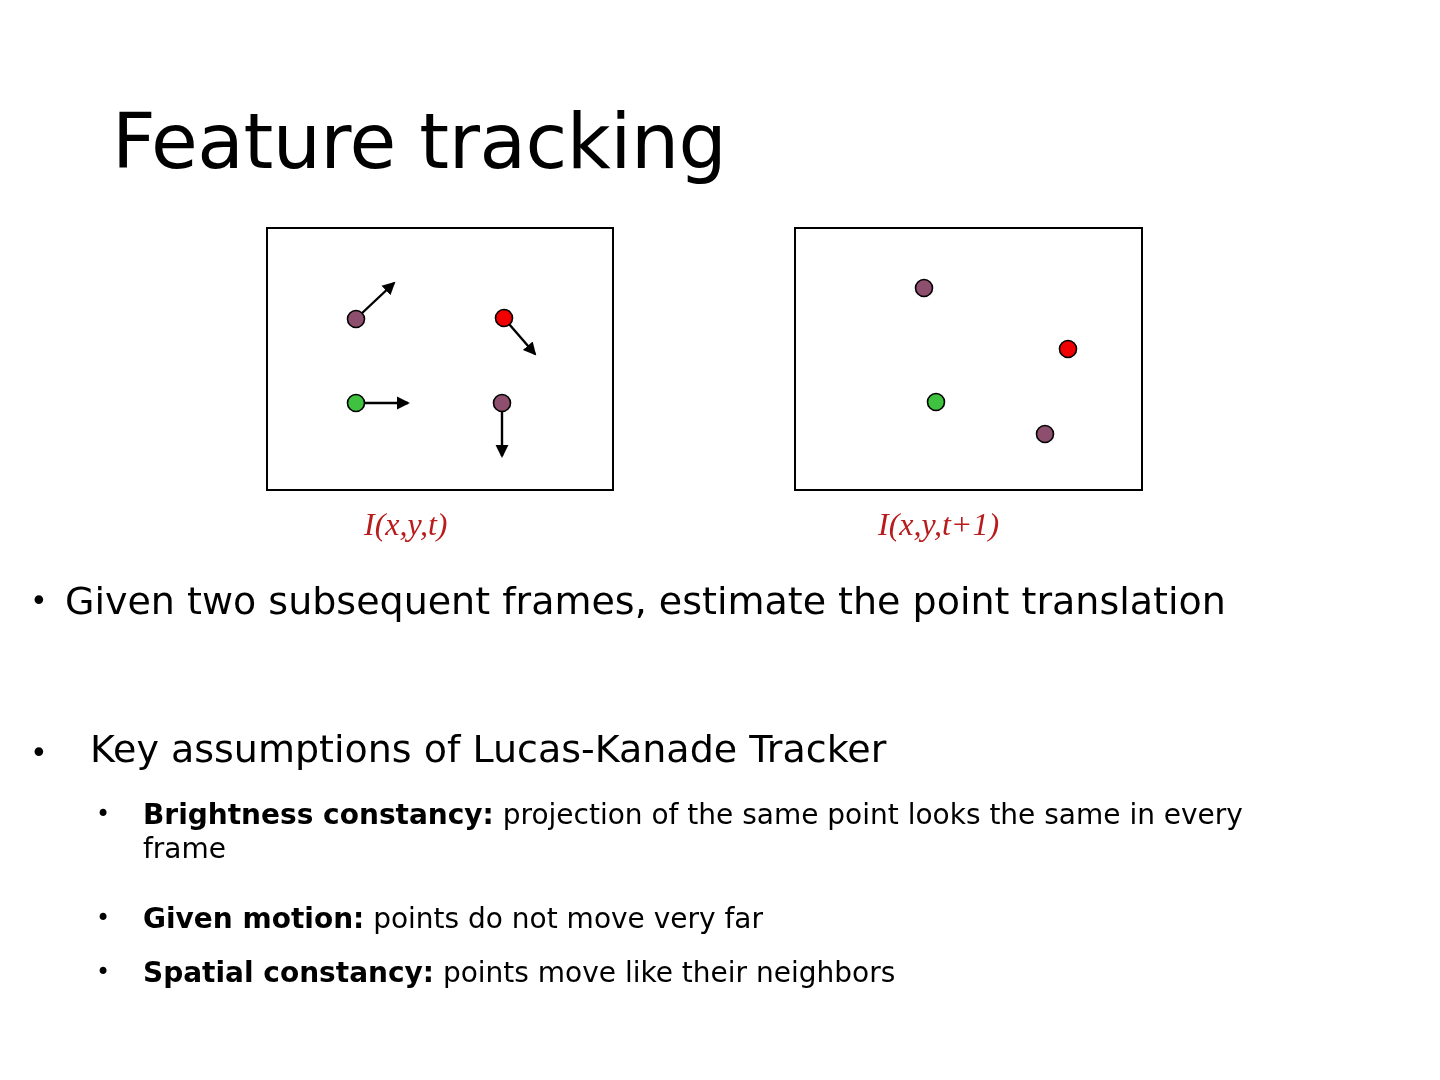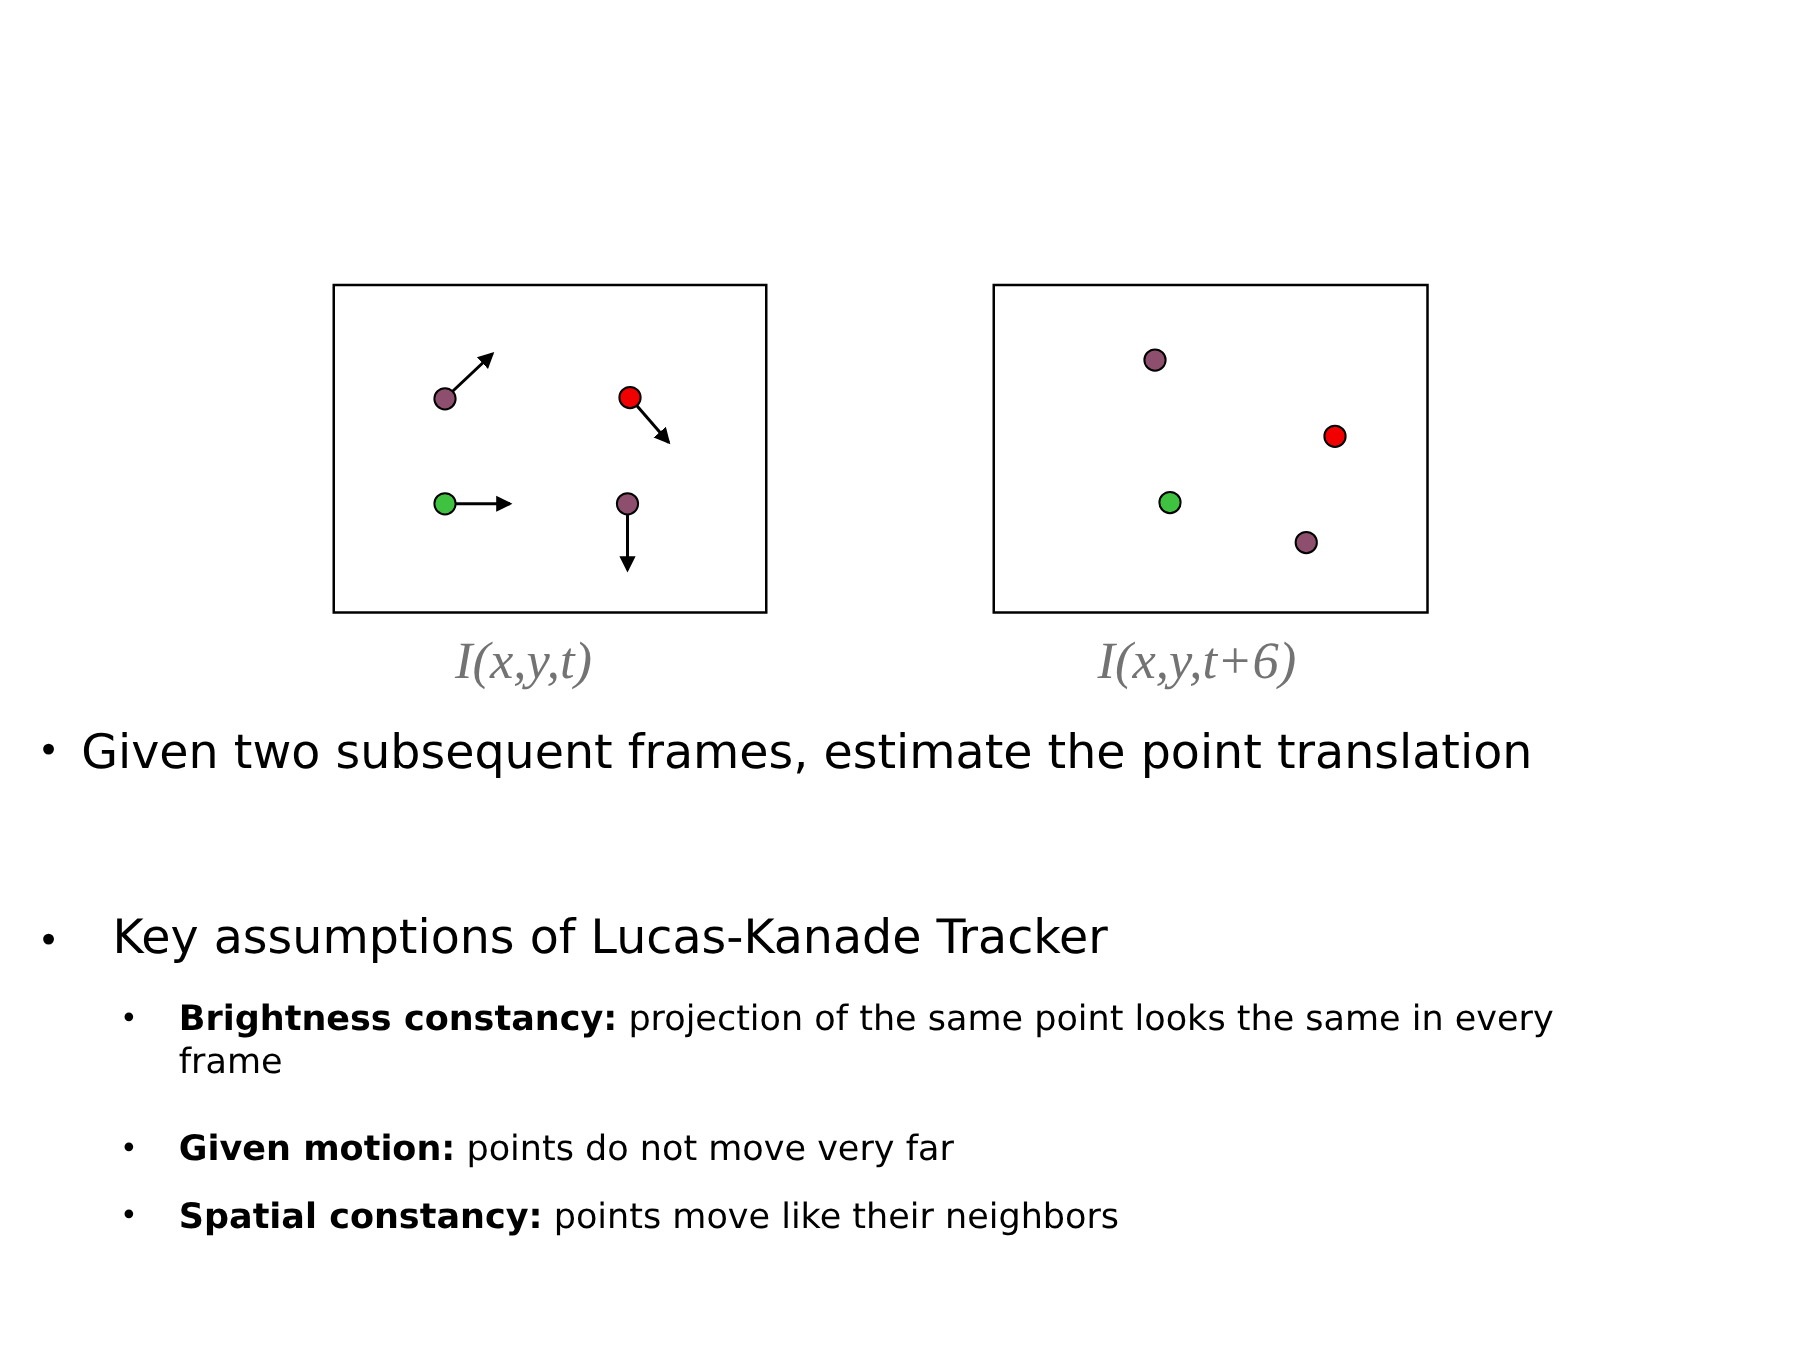--- a/index.html
+++ b/index.html
@@ -54,23 +54,23 @@
     width: 100%;
     height: 100%;
     display: block;
   }
 
   
   .frame-caption {
     position: absolute;
     font-family: "Liberation Serif", "DejaVu Serif", serif;
     font-style: italic;
-    font-size: 42px;
+    font-size: 32px;
     line-height: 1;
-    color: #737373;
+    color: #b91c1c;
     white-space: nowrap;
   }
   #caption-left  { left: 364px; top: 508px; }
   #caption-right { left: 878px; top: 508px; }
 
   
   .bullet-l1 {
     position: absolute;
     font-family: "DejaVu Sans", sans-serif;
     font-size: 38px;
@@ -118,20 +118,21 @@
 
   #sub-1 { left: 96px; top: 798px; }
   #sub-2 { left: 96px; top: 902px; }
   #sub-3 { left: 96px; top: 956px; }
 </style>
 </head>
 <body>
 
 <div id="slide">
 
+  <div class="slide-title">Feature tracking</div>
 
   <div class="frame" id="frame-left">
     <svg class="frame-svg" viewBox="0 0 344 260" preserveAspectRatio="none">
       <defs>
         <marker id="arrowhead" markerWidth="6" markerHeight="6" refX="4.6" refY="3" orient="auto" markerUnits="strokeWidth">
           <path d="M0,0.3 L5.4,3 L0,5.7 z" fill="#000000"></path>
         </marker>
       </defs>
 
       <g>
@@ -160,21 +161,21 @@
     <svg class="frame-svg" viewBox="0 0 345 260" preserveAspectRatio="none">
       <circle cx="128" cy="59" r="8.5" fill="#8e4f6e" stroke="#000000" stroke-width="1.6"></circle>
       <circle cx="272" cy="120" r="8.5" fill="#f00000" stroke="#000000" stroke-width="1.6"></circle>
       <circle cx="140" cy="173" r="8.5" fill="#3fc23f" stroke="#000000" stroke-width="1.6"></circle>
       <circle cx="249" cy="205" r="8.5" fill="#8e4f6e" stroke="#000000" stroke-width="1.6"></circle>
     </svg>
   </div>
 
   <div class="frame-caption" id="caption-left">I(x,y,t)</div>
 
-  <div class="frame-caption" id="caption-right">I(x,y,t+6)</div>
+  <div class="frame-caption" id="caption-right">I(x,y,t+1)</div>
 
   <div class="bullet-l1" id="bullet-1">
     <span class="dot">•</span>
     <span class="txt">Given two subsequent frames, estimate the point translation</span>
   </div>
 
   <div class="bullet-l1" id="bullet-2">
     <span class="dot">•</span>
     <span class="txt">Key assumptions of Lucas-Kanade Tracker</span>
   </div>

